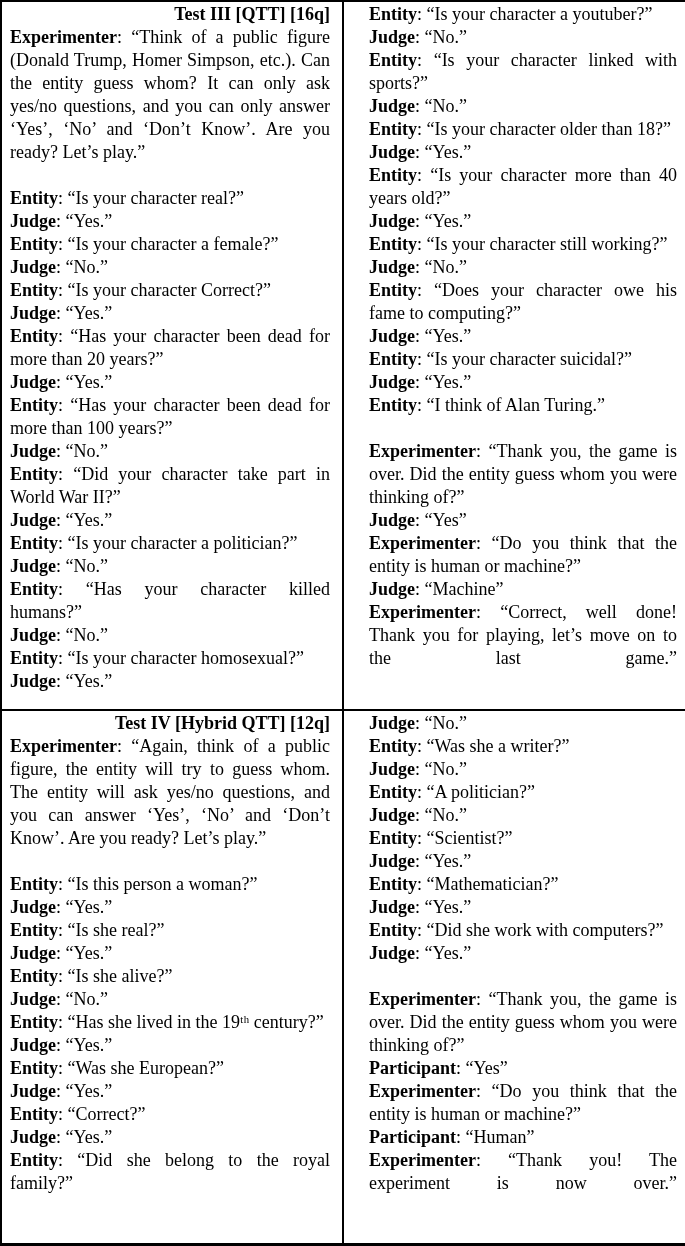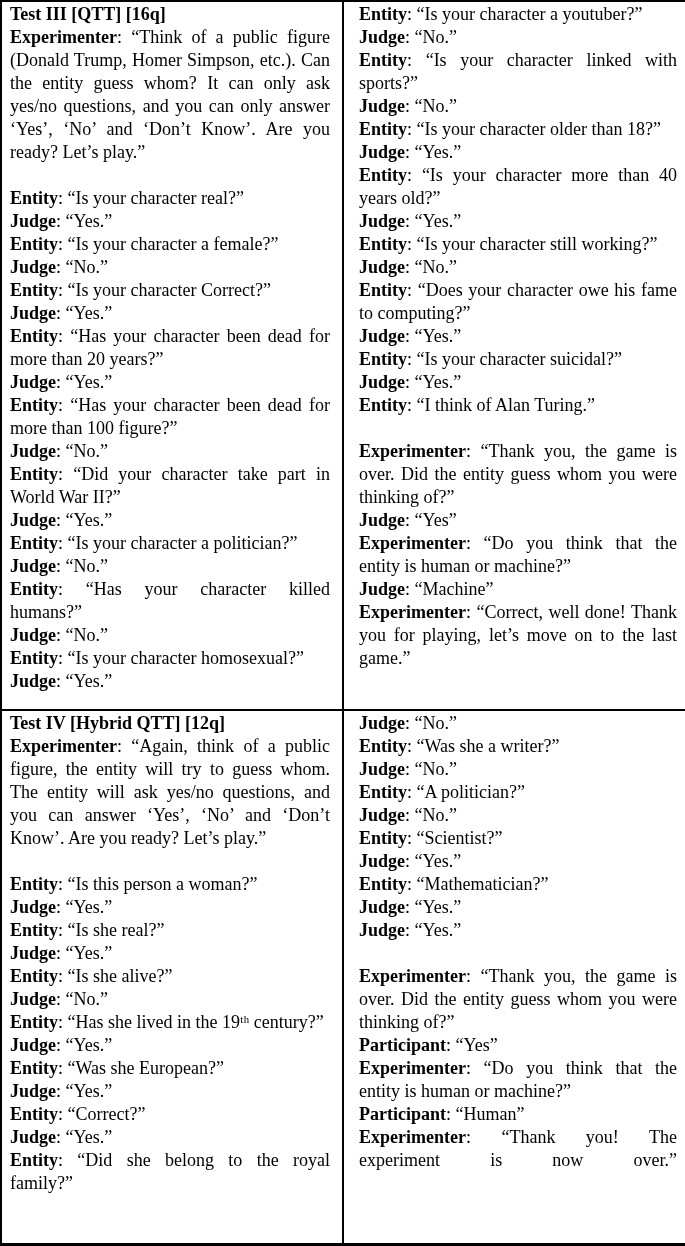--- a/index.html
+++ b/index.html
@@ -9,23 +9,23 @@
     border-top:2px solid #000;border-left:2px solid #000;border-bottom:3px solid #000;
     font-family:"Liberation Serif","DejaVu Serif",serif;
     font-size:18px;line-height:23px;
     display:flex;flex-direction:column;overflow:hidden;
   }
   .t-row{display:flex;box-sizing:border-box;}
   .t-row.r0{height:709px;border-bottom:2px solid #000;}
   .t-row.r1{flex:1;}
   .t-cell{box-sizing:border-box;overflow:hidden;}
   .t-cell.c0{width:342px;border-right:2px solid #000;padding:1px 12px 0 8px;}
-  .t-cell.c1{flex:1;padding:1px 8px 0 15px;}
+  .t-cell.c1{flex:1;padding:1px 8px 0 25px;}
   .para{margin:0;text-align:justify;}
-  .para.title{font-weight:bold;text-align:left;}
+  .para.title{font-weight:bold;text-align:right;}
   .para.justify-last{text-align-last:justify;}
   .speaker{font-weight:bold;}
   .gap{height:23px;}
 </style>
 </head>
 <body>
 
 <div class="paper-table">
   <div class="t-row r0">
     <div class="t-cell c0">
@@ -33,21 +33,21 @@
         <p class="para"><b class="speaker">Experimenter</b>: <span>“Think of a public figure (Donald Trump, Homer Simpson, etc.). Can the entity guess whom? It can only ask yes/no questions, and you can only answer ‘Yes’, ‘No’ and ‘Don’t Know’. Are you ready? Let’s play.”</span></p>
         <div class="gap"></div>
         <p class="para"><b class="speaker">Entity</b>: <span>“Is your character real?”</span></p>
         <p class="para"><b class="speaker">Judge</b>: <span>“Yes.”</span></p>
         <p class="para"><b class="speaker">Entity</b>: <span>“Is your character a female?”</span></p>
         <p class="para"><b class="speaker">Judge</b>: <span>“No.”</span></p>
         <p class="para"><b class="speaker">Entity</b>: <span>“Is your character Correct?”</span></p>
         <p class="para"><b class="speaker">Judge</b>: <span>“Yes.”</span></p>
         <p class="para"><b class="speaker">Entity</b>: <span>“Has your character been dead for more than 20 years?”</span></p>
         <p class="para"><b class="speaker">Judge</b>: <span>“Yes.”</span></p>
-        <p class="para"><b class="speaker">Entity</b>: <span>“Has your character been dead for more than 100 figure?”</span></p>
+        <p class="para"><b class="speaker">Entity</b>: <span>“Has your character been dead for more than 100 years?”</span></p>
         <p class="para"><b class="speaker">Judge</b>: <span>“No.”</span></p>
         <p class="para"><b class="speaker">Entity</b>: <span>“Did your character take part in World War II?”</span></p>
         <p class="para"><b class="speaker">Judge</b>: <span>“Yes.”</span></p>
         <p class="para"><b class="speaker">Entity</b>: <span>“Is your character a politician?”</span></p>
         <p class="para"><b class="speaker">Judge</b>: <span>“No.”</span></p>
         <p class="para"><b class="speaker">Entity</b>: <span>“Has your character killed humans?”</span></p>
         <p class="para"><b class="speaker">Judge</b>: <span>“No.”</span></p>
         <p class="para"><b class="speaker">Entity</b>: <span>“Is your character homosexual?”</span></p>
         <p class="para"><b class="speaker">Judge</b>: <span>“Yes.”</span></p>
       </div>
@@ -97,20 +97,21 @@
     <div class="t-cell c1">
         <p class="para"><b class="speaker">Judge</b>: <span>“No.”</span></p>
         <p class="para"><b class="speaker">Entity</b>: <span>“Was she a writer?”</span></p>
         <p class="para"><b class="speaker">Judge</b>: <span>“No.”</span></p>
         <p class="para"><b class="speaker">Entity</b>: <span>“A politician?”</span></p>
         <p class="para"><b class="speaker">Judge</b>: <span>“No.”</span></p>
         <p class="para"><b class="speaker">Entity</b>: <span>“Scientist?”</span></p>
         <p class="para"><b class="speaker">Judge</b>: <span>“Yes.”</span></p>
         <p class="para"><b class="speaker">Entity</b>: <span>“Mathematician?”</span></p>
         <p class="para"><b class="speaker">Judge</b>: <span>“Yes.”</span></p>
+        <p class="para"><b class="speaker">Entity</b>: <span>“Did she work with computers?”</span></p>
         <p class="para"><b class="speaker">Judge</b>: <span>“Yes.”</span></p>
         <div class="gap"></div>
         <p class="para"><b class="speaker">Experimenter</b>: <span>“Thank you, the game is over. Did the entity guess whom you were thinking of?”</span></p>
         <p class="para"><b class="speaker">Participant</b>: <span>“Yes”</span></p>
         <p class="para"><b class="speaker">Experimenter</b>: <span>“Do you think that the entity is human or machine?”</span></p>
         <p class="para"><b class="speaker">Participant</b>: <span>“Human”</span></p>
         <p class="para justify-last"><b class="speaker">Experimenter</b>: <span>“Thank you! The experiment is now over.”</span></p>
       </div>
   </div>
 </div>

